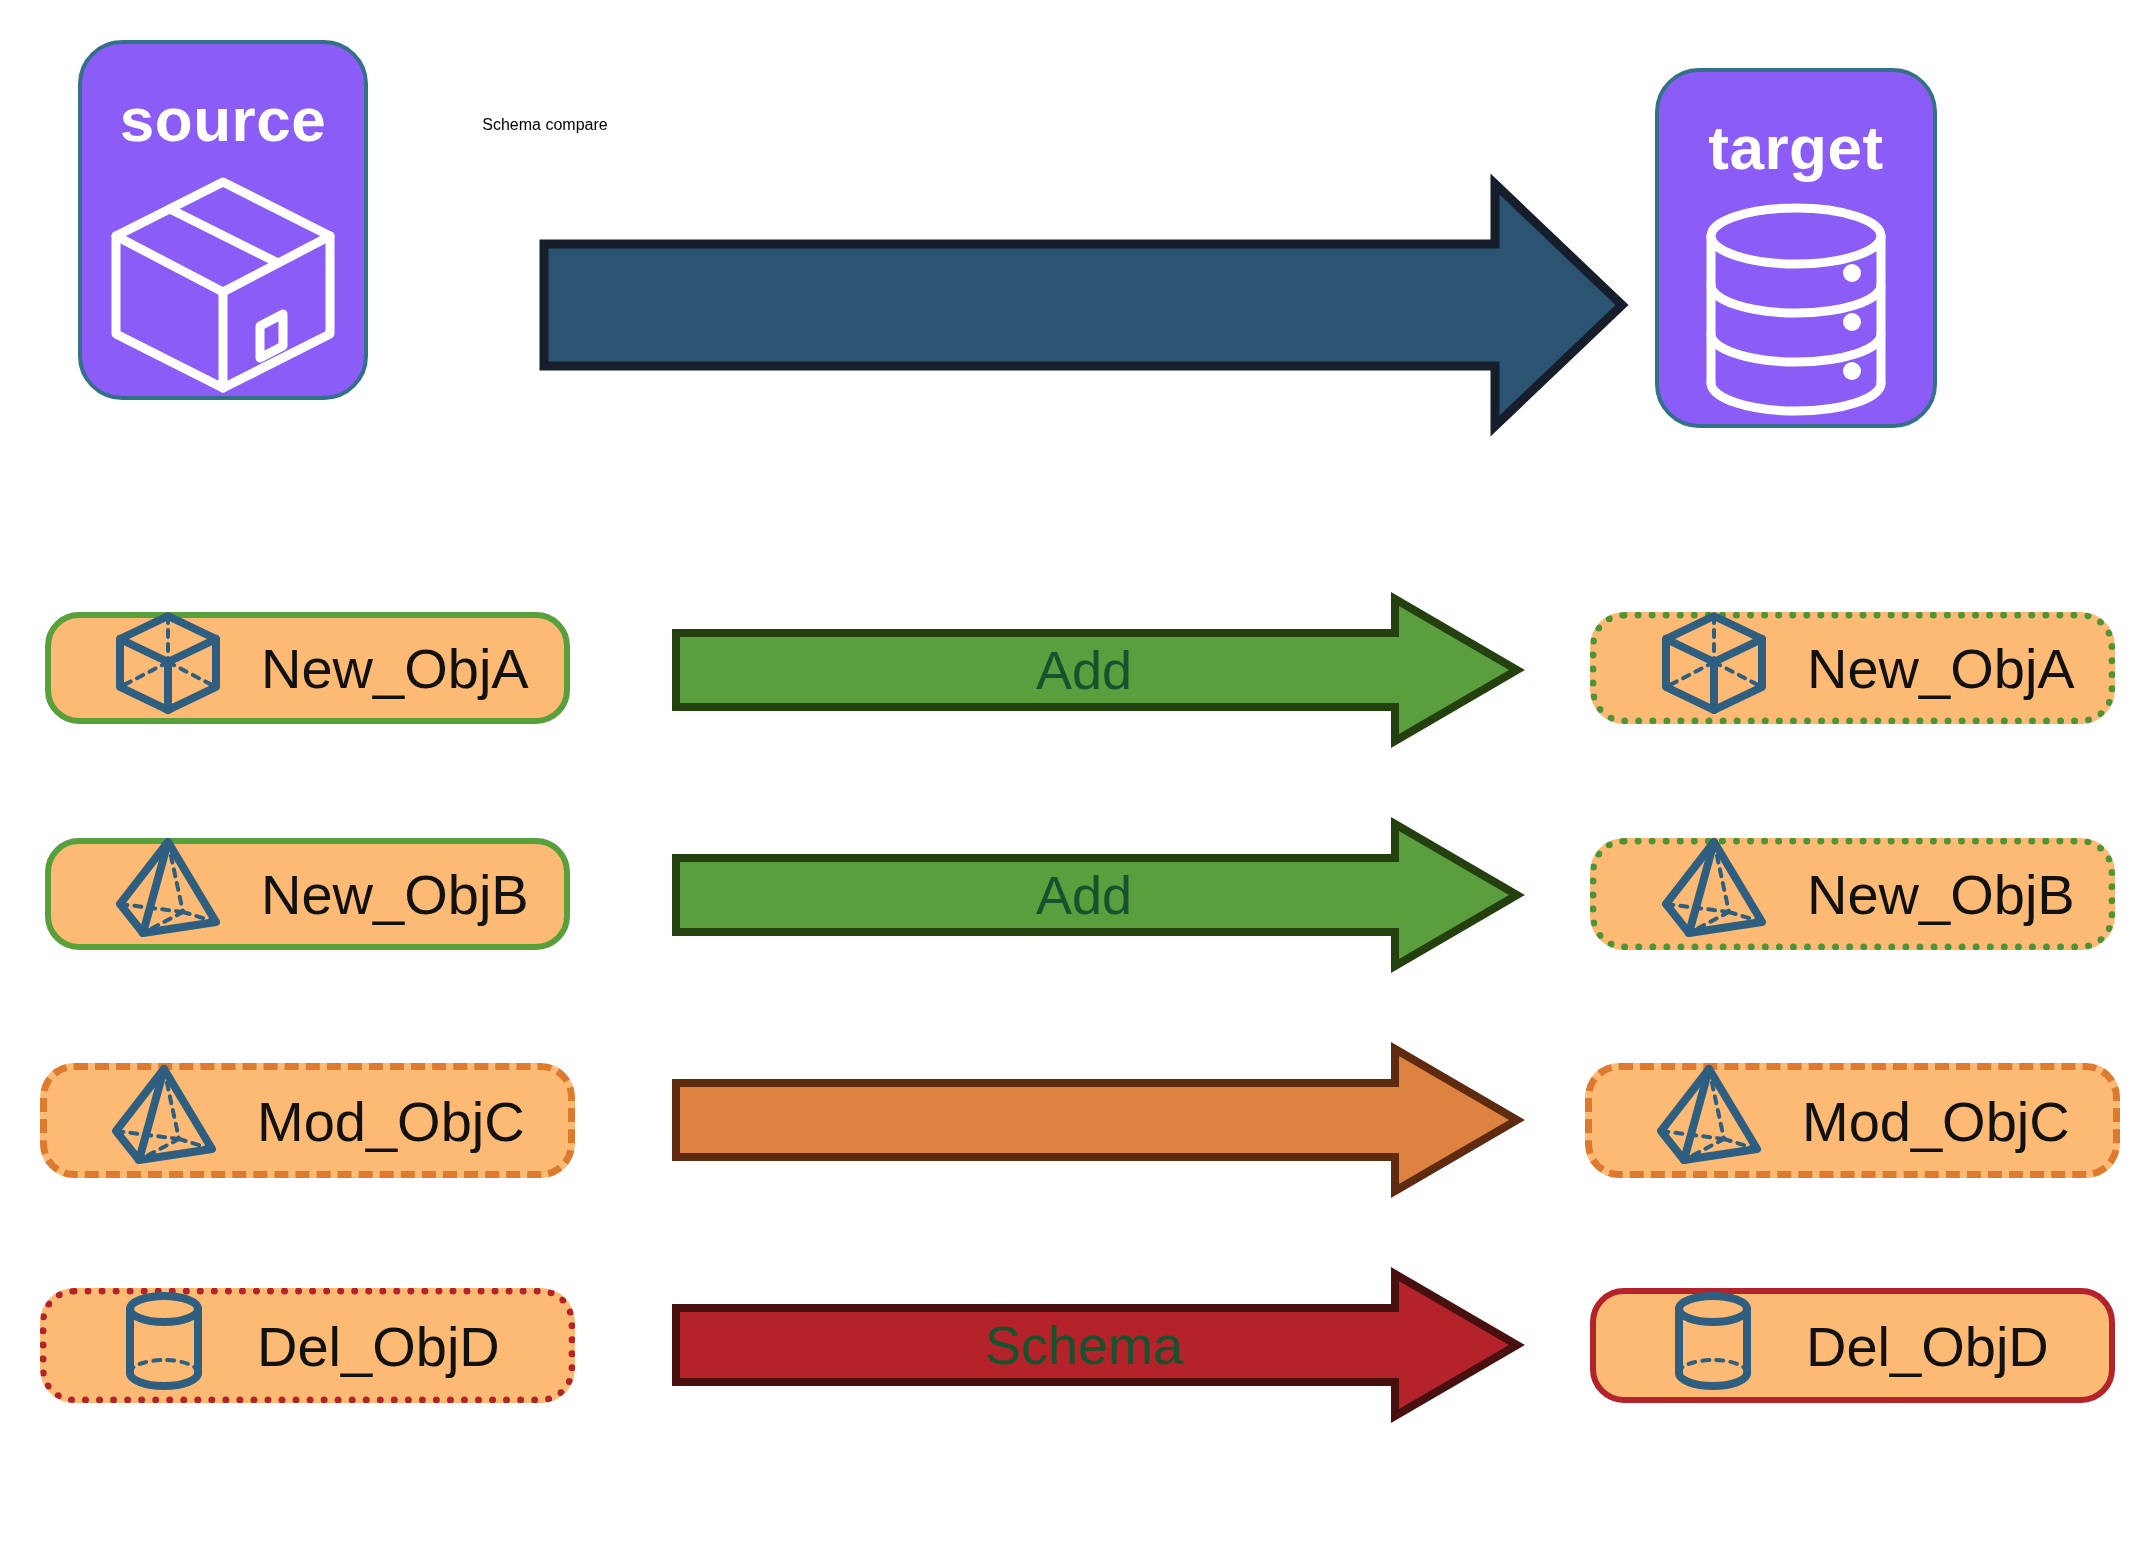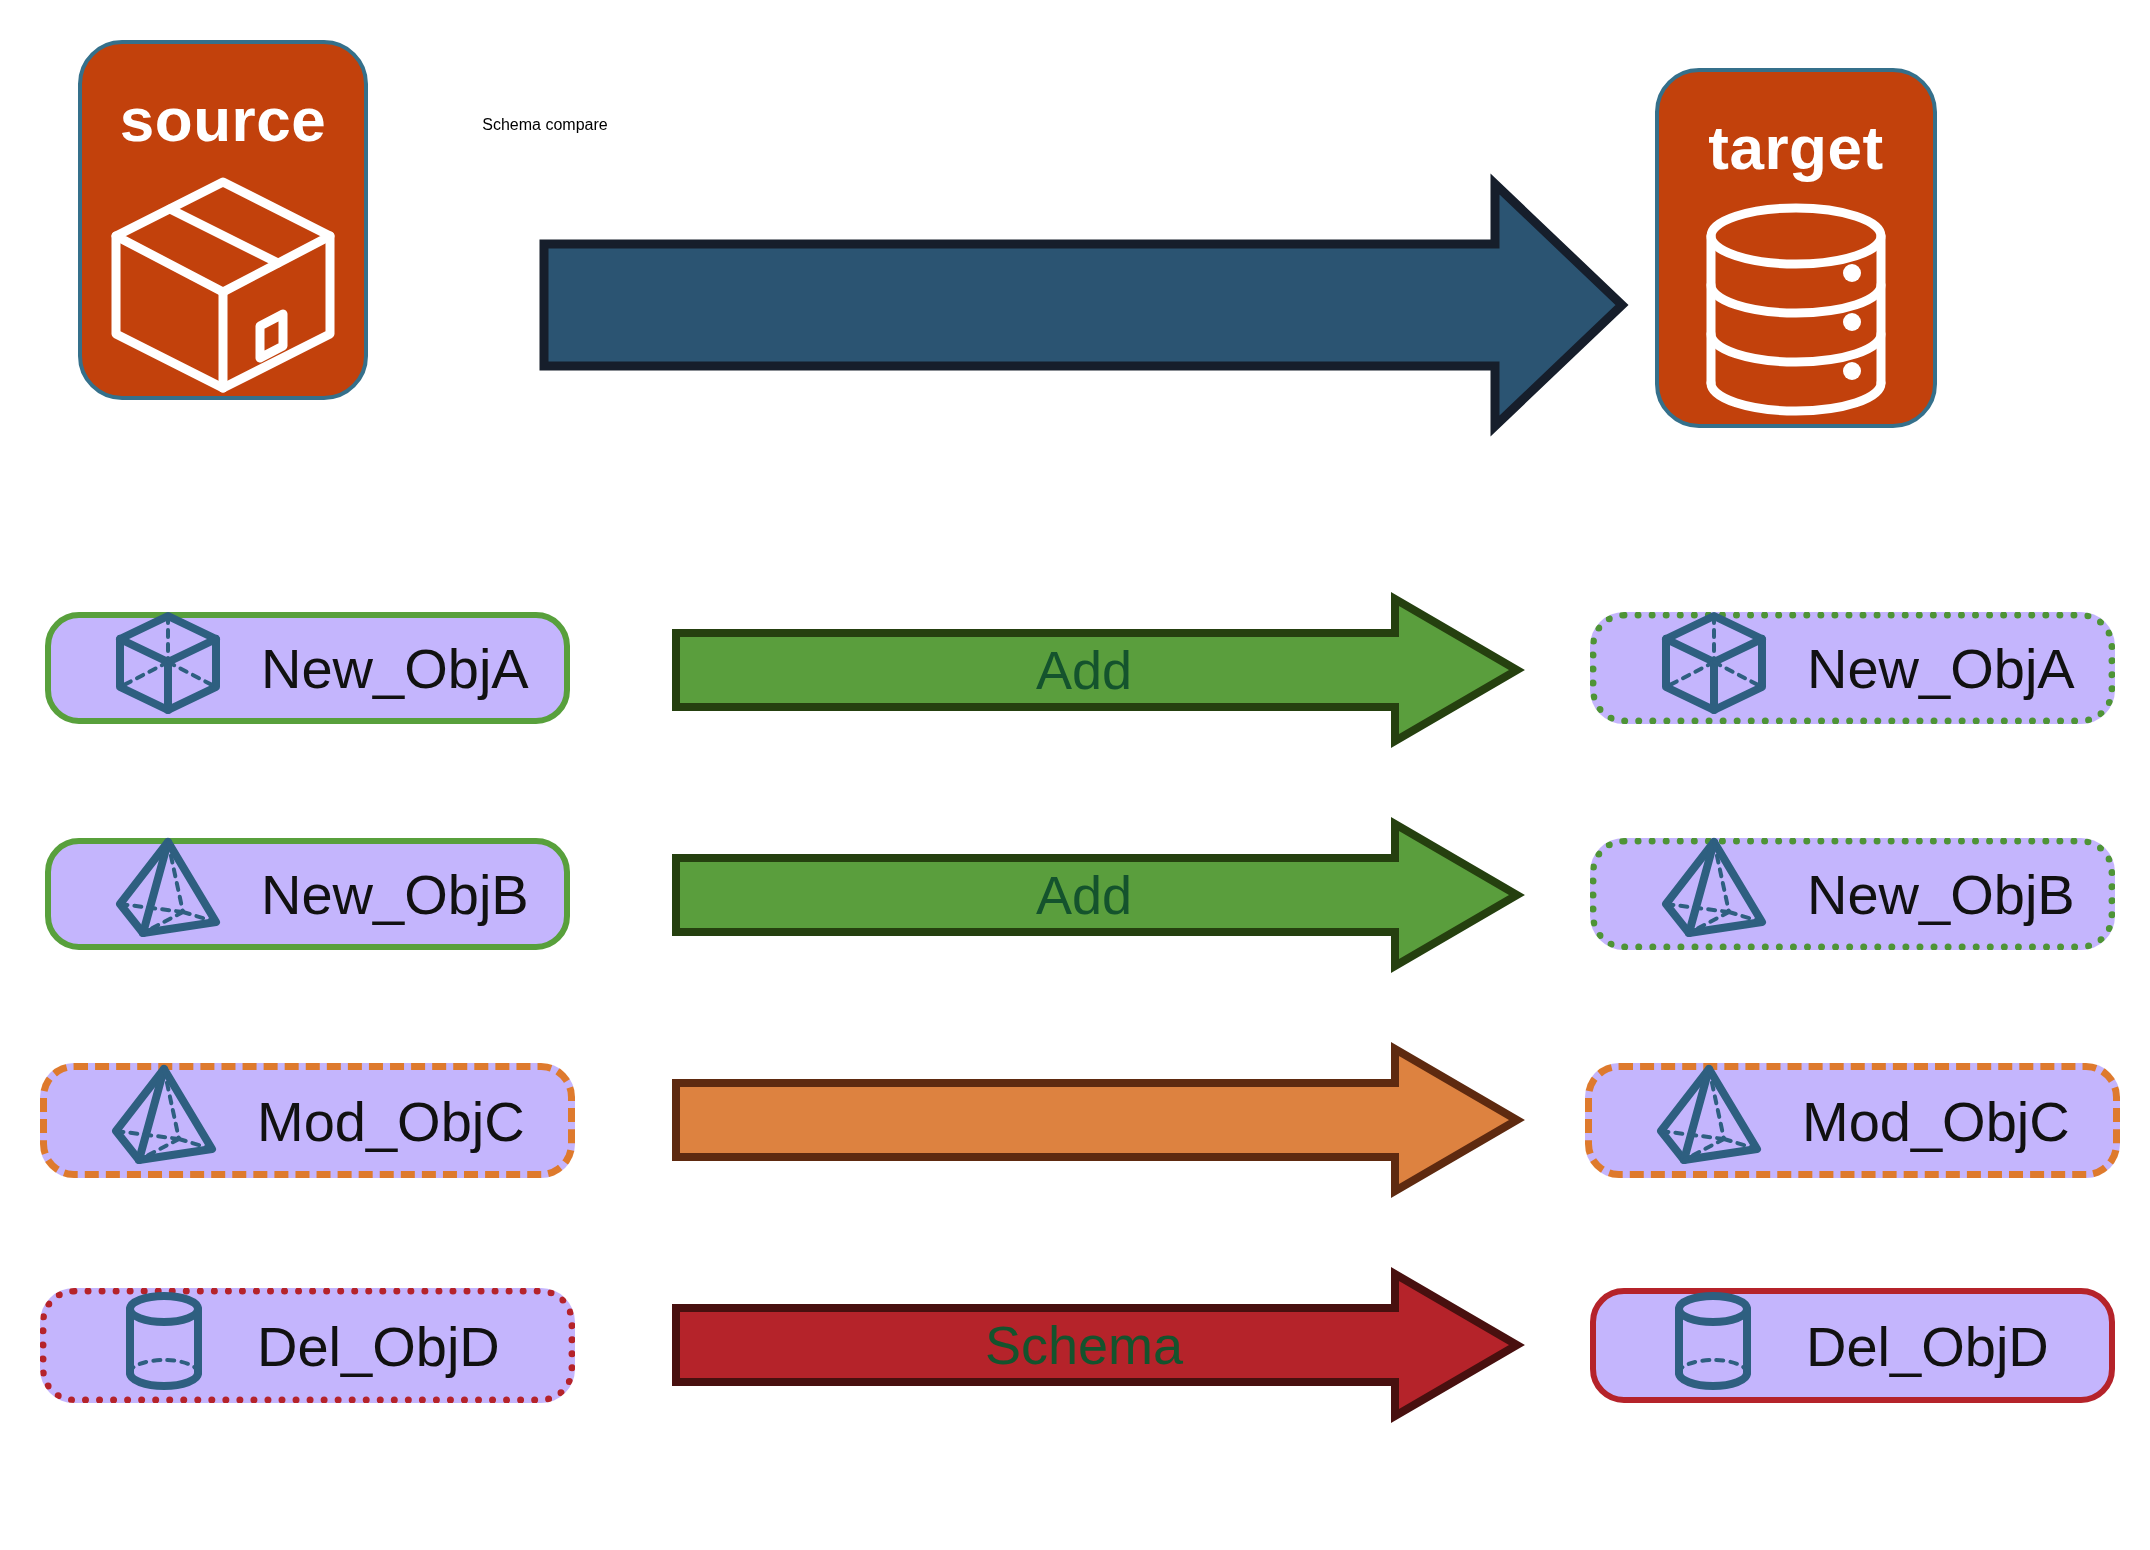--- a/index.html
+++ b/index.html
@@ -3,37 +3,37 @@
 <meta charset="utf-8">
 <style>
   html,body{margin:0;padding:0;background:#ffffff;}
   body{width:2150px;height:1550px;position:relative;overflow:hidden;
        font-family:"Liberation Sans",sans-serif;}
 
   .stage{position:absolute;left:0;top:0;width:2150px;height:1550px;}
 
   
   .endpoint{position:absolute;border-radius:44px;
-            background:#c2410c;border:4px solid #35708B;
+            background:#8b5cf6;border:4px solid #35708B;
             box-sizing:border-box;}
   .endpoint .cap{position:absolute;left:0;right:0;top:40px;text-align:center;
                  color:#ffffff;font-size:62px;font-weight:bold;letter-spacing:.5px;}
   .endpoint .glyph{position:absolute;left:0;right:0;top:130px;
                    display:flex;justify-content:center;align-items:center;}
 
   #src-card{left:78px;top:40px;width:290px;height:360px;}
   #tgt-card{left:1655px;top:40px;width:282px;height:360px;margin-top:28px;}
 
   
   #compare-arrow{position:absolute;left:540px;top:180px;width:1090px;height:250px;}
   #compare-label{left:540px;top:180px;width:1090px;height:250px;
                  display:flex;align-items:center;justify-content:center;}
 
   
-  .obj-box{position:absolute;box-sizing:border-box;border-radius:34px;background:#c4b5fd;}
+  .obj-box{position:absolute;box-sizing:border-box;border-radius:34px;background:#fdba74;}
   .obj-box .icon{position:absolute;left:62px;top:50%;transform:translateY(-50%);
                  width:120px;height:120px;}
   .obj-box .lbl{position:absolute;left:210px;top:50%;transform:translateY(-50%);
                 color:#111111;font-size:56px;white-space:nowrap;}
 
   .b-solid-green{border:6px solid #58A03C;}
   .b-dot-green{border:7px dotted #4E9436;}
   .b-dash-orange{border:7px dashed #DE7A2D;}
   .b-dot-red{border:7px dotted #B5232A;}
   .b-solid-red{border:6px solid #B5232A;}

